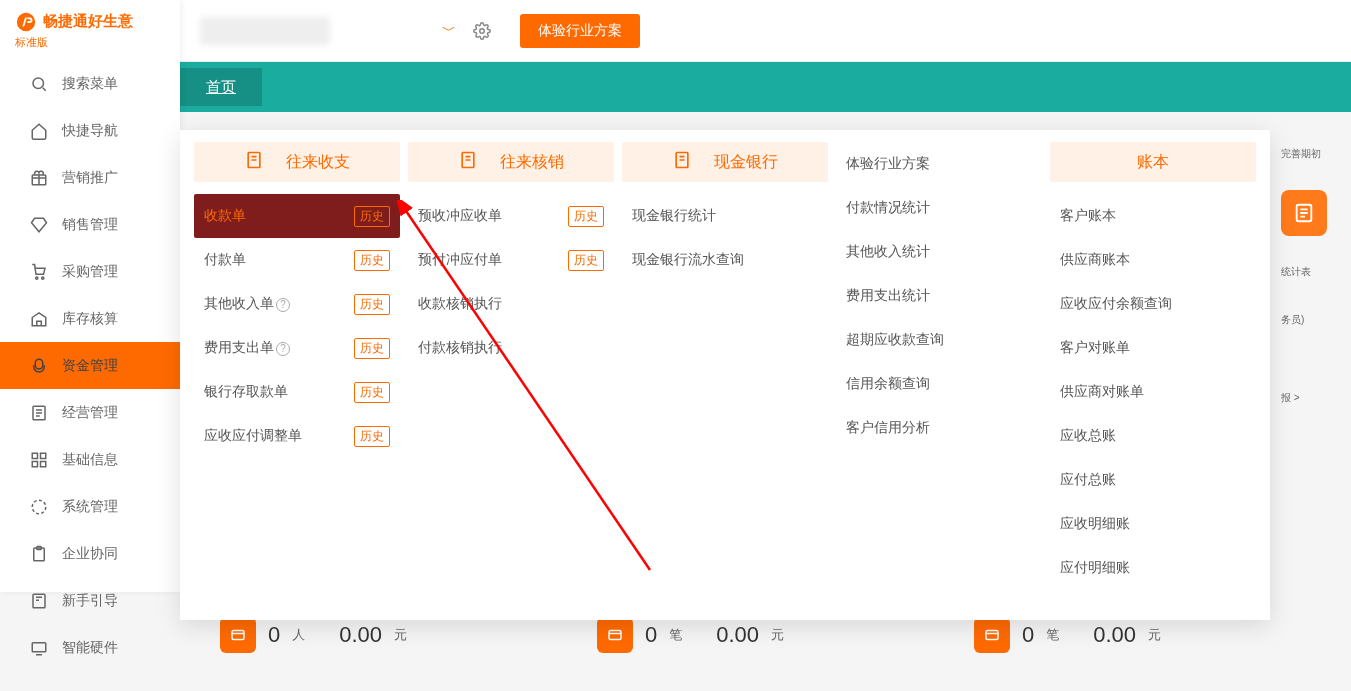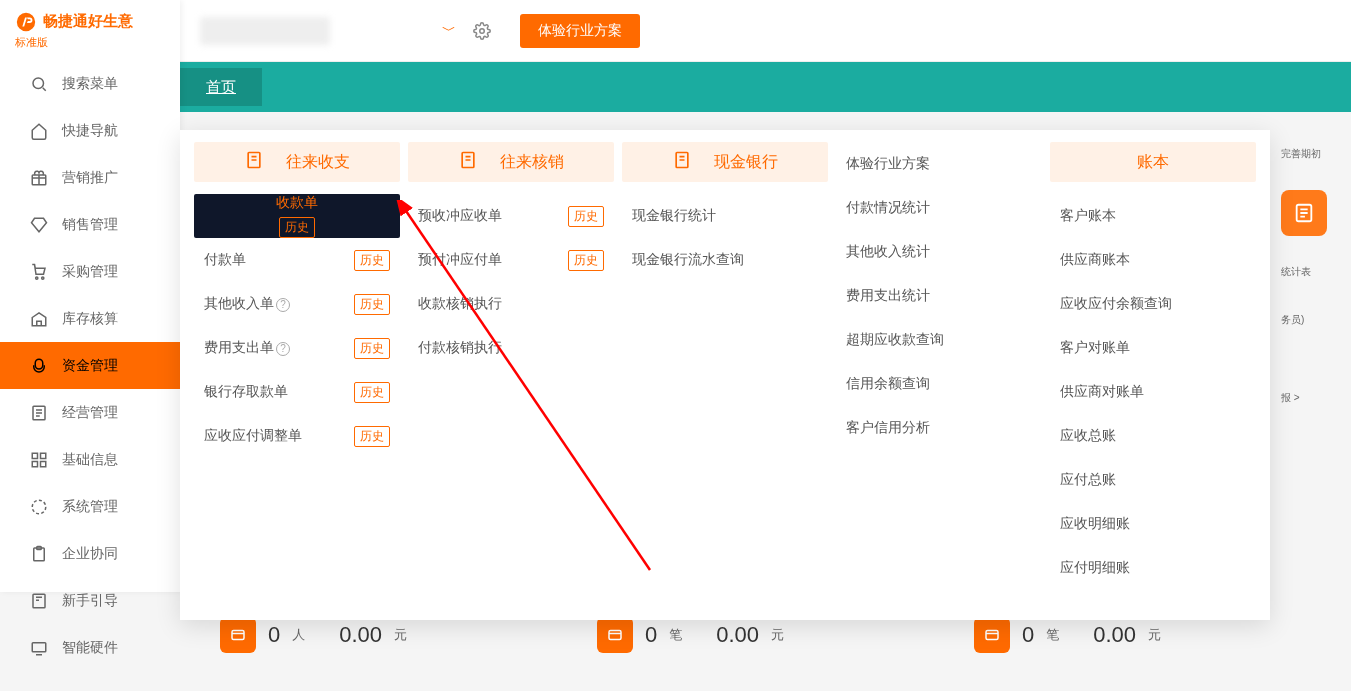--- a/index.html
+++ b/index.html
@@ -6,21 +6,21 @@
     body { background: #f5f5f5; width: 1351px; height: 691px; overflow: hidden; position: relative; }
 
     .sidebar { position: absolute; left: 0; top: 0; width: 180px; height: 592px; background: #fff; z-index: 100; box-shadow: 2px 0 6px rgba(0,0,0,0.06); }
     .logo-area { height: 60px; padding: 8px 15px; display: flex; flex-direction: column; justify-content: center; }
     .logo-row { display: flex; align-items: center; gap: 6px; }
     .logo-mark { width: 22px; height: 22px; color: #ff6a00; }
     .logo-text { font-size: 15px; color: #ff6a00; font-weight: bold; }
     .logo-sub { font-size: 11px; color: #ff6a00; margin-top: 2px; }
 
     .nav-item { height: 47px; display: flex; align-items: center; padding: 0 30px; gap: 14px; color: #666; cursor: pointer; font-size: 14px; }
-    .nav-item.active { background: #ff6a00; color: #000000; }
+    .nav-item.active { background: #ff6a00; color: #404040; }
     .nav-icon { width: 18px; height: 18px; display: inline-flex; align-items: center; justify-content: center; }
 
     .main { position: absolute; left: 180px; top: 0; right: 0; height: 691px; }
     .topbar { height: 62px; background: #fff; display: flex; align-items: center; padding: 0 20px; gap: 12px; border-bottom: 1px solid #eee; }
     .org-blur { width: 130px; height: 28px; background: #eee; filter: blur(3px); border-radius: 3px; }
     .chev-down { color: #ff6a00; font-size: 14px; margin-left: 100px; }
     .gear-btn { width: 28px; height: 28px; display: inline-flex; align-items: center; justify-content: center; color: #888; cursor: pointer; }
     .try-btn { background: #ff6a00; color: #fff; border: none; height: 34px; padding: 0 18px; font-size: 14px; border-radius: 3px; cursor: pointer; margin-left: 12px; }
 
     .tab-bar { height: 50px; background: #1baca0; display: flex; align-items: center; padding: 0 0; }
@@ -39,21 +39,21 @@
     .right-peek .ico-box { width: 46px; height: 46px; background: #ff7a1a; border-radius: 8px; display:flex; align-items:center; justify-content:center; color:#fff; margin:12px 0; }
 
     
     .flyout { position: absolute; left: 180px; top: 130px; width: 1090px; background: #fff; box-shadow: 0 6px 24px rgba(0,0,0,0.12); padding: 12px 10px 30px; z-index: 200; }
     .fly-cols { display: flex; }
     .fly-col { width: 216px; padding: 0 4px; }
     .fly-head { height: 40px; background: #fff1e6; display: flex; align-items: center; justify-content: center; gap: 22px; color: #ff6a00; font-size: 16px; margin-bottom: 12px; border-radius: 2px; }
     .fly-head.plain { justify-content: center; }
     .fly-doc-ico { width: 20px; height: 20px; }
     .fly-item { height: 44px; display: flex; align-items: center; justify-content: space-between; padding: 0 10px; font-size: 14px; color: #555; cursor: pointer; border-radius: 2px; }
-    .fly-item.highlight { background: #0f172a; color: #ff6a00; flex-direction: column; }
+    .fly-item.highlight { background: #7f1d1d; color: #ff6a00; }
     .hist-tag { border: 1px solid #ff6a00; color: #ff6a00; font-size: 12px; padding: 1px 5px; border-radius: 2px; cursor: pointer; }
     .q-ico { display:inline-block; width:14px; height:14px; border:1px solid #aaa; border-radius:50%; font-size:10px; line-height:12px; text-align:center; color:#aaa; margin-left:2px; }
 
     
     .arrow-svg { position: absolute; left: 390px; top: 200px; width: 280px; height: 380px; z-index: 300; pointer-events: none; }
   </style>
 </head>
 <body>
 
 <div class="sidebar">

